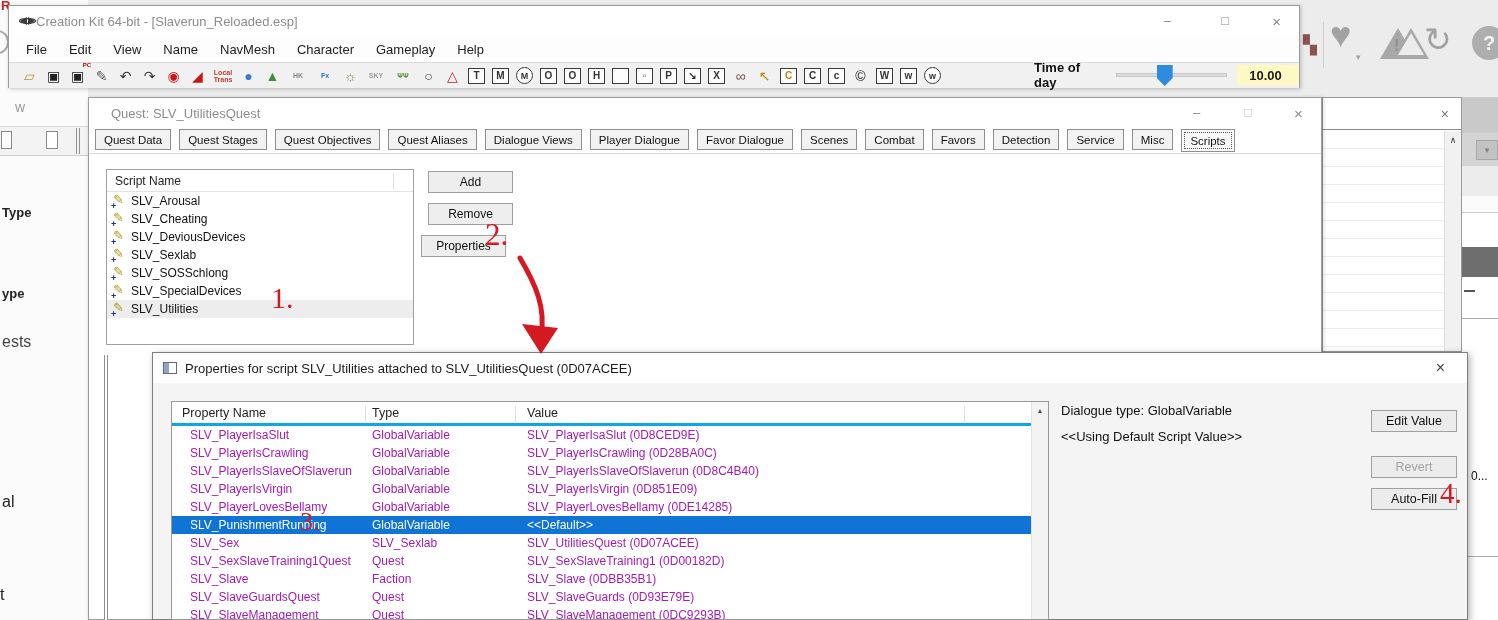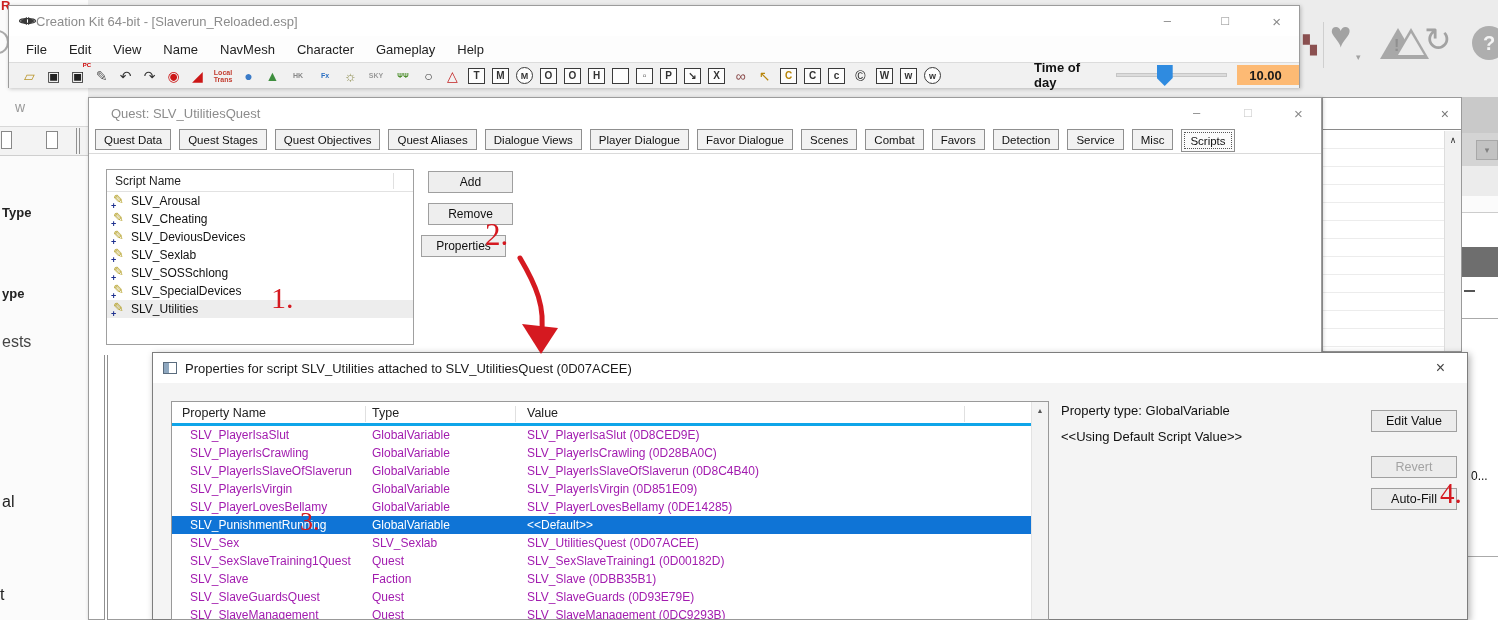--- a/index.html
+++ b/index.html
@@ -18,21 +18,21 @@
   .tbicon { width:21px; height:22px; display:flex; align-items:center; justify-content:center; font-size:14px; position:relative; color:#333; flex:0 0 auto; }
   .tbicon .badge { position:absolute; top:-3px; right:-3px; font-size:6px; font-weight:bold; color:#cc0000; }
   .tbicon.st-boxed { width:17px; height:16px; border:1px solid #3a3a3a; font-size:10px; font-weight:bold; background:#fdfdfd; margin:0 2px; }
   .tbicon.st-circle { width:17px; height:17px; border:1px solid #3a3a3a; border-radius:50%; font-size:9px; font-weight:bold; background:#fdfdfd; margin:0 2px; }
   .tbicon.st-text { font-size:7px; font-weight:bold; line-height:7px; text-align:center; width:24px; }
   .timegroup { position:absolute; left:1025px; top:58px; display:flex; align-items:center; gap:10px; height:22px; }
   .timelabel { font-size:13px; font-weight:bold; color:#111; }
   .slider { position:relative; width:112px; height:4px; background:#dcdcdc; border:1px solid #c6c6c6; }
   .sliderthumb { position:absolute; left:40px; top:-9px; width:16px; height:21px; background:#2f8be0;
      clip-path:polygon(0 0,100% 0,100% 62%,50% 100%,0 62%); }
-  .timevalue { width:62px; height:20px; background:#fdba74; font-size:13px; font-weight:bold; display:flex; align-items:center; padding-left:12px; }
+  .timevalue { width:62px; height:20px; background:#fef9c3; font-size:13px; font-weight:bold; display:flex; align-items:center; padding-left:12px; }
   
   #quest-win { left:88px; top:97px; width:1234px; height:523px; }
   .tabbar { position:absolute; left:6px; top:31px; display:flex; gap:8px; }
   .tab { height:21px; padding:0 8px; background:#f2f2f2; border:1px solid #8f8f8f; font-size:11.5px; display:flex; align-items:center; color:#111; }
   .tab.active { background:#fbfbfb; outline:1px dotted #555; outline-offset:-4px; height:23px; position:relative; z-index:2; }
   .tabline { position:absolute; left:0; right:0; top:55px; border-top:1px solid #dadada; }
   .listbox { position:absolute; left:17px; top:71px; width:308px; height:176px; border:1px solid #a0a0a0; background:#fff; }
   .listhdr { height:22px; border-bottom:1px solid #e2e2e2; display:flex; align-items:center; padding-left:8px; font-size:12px; color:#222; position:relative; }
   .listhdr .coldiv { position:absolute; right:19px; top:3px; height:16px; border-left:1px solid #e0e0e0; }
   .scriptrow { height:18px; display:flex; align-items:center; padding-left:5px; font-size:12px; color:#111; }
@@ -477,21 +477,21 @@
         <span>SLV_SlaveManagement</span>
         <span>Quest</span>
         <span>SLV_SlaveManagement (0DC9293B)</span>
       </div>
       </div>
     <div class="vscroll">
       <div class="up">▲</div>
     </div>
   </div>
 
-  <div class="detailtext" style="left:908px; top:50px;">Property type: GlobalVariable</div>
+  <div class="detailtext" style="left:908px; top:50px;">Dialogue type: GlobalVariable</div>
   <div class="detailtext" style="left:908px; top:76px;">&lt;&lt;Using Default Script Value&gt;&gt;</div>
 
   <div>
       <div class="pbtn" style="left: 1218px; top: 57px;">
         <span>Edit Value</span>
       </div>
       <div class="pbtn disabled" style="left: 1218px; top: 103px;">
         <span>Revert</span>
       </div>
       <div class="pbtn" style="left: 1218px; top: 135px;">

